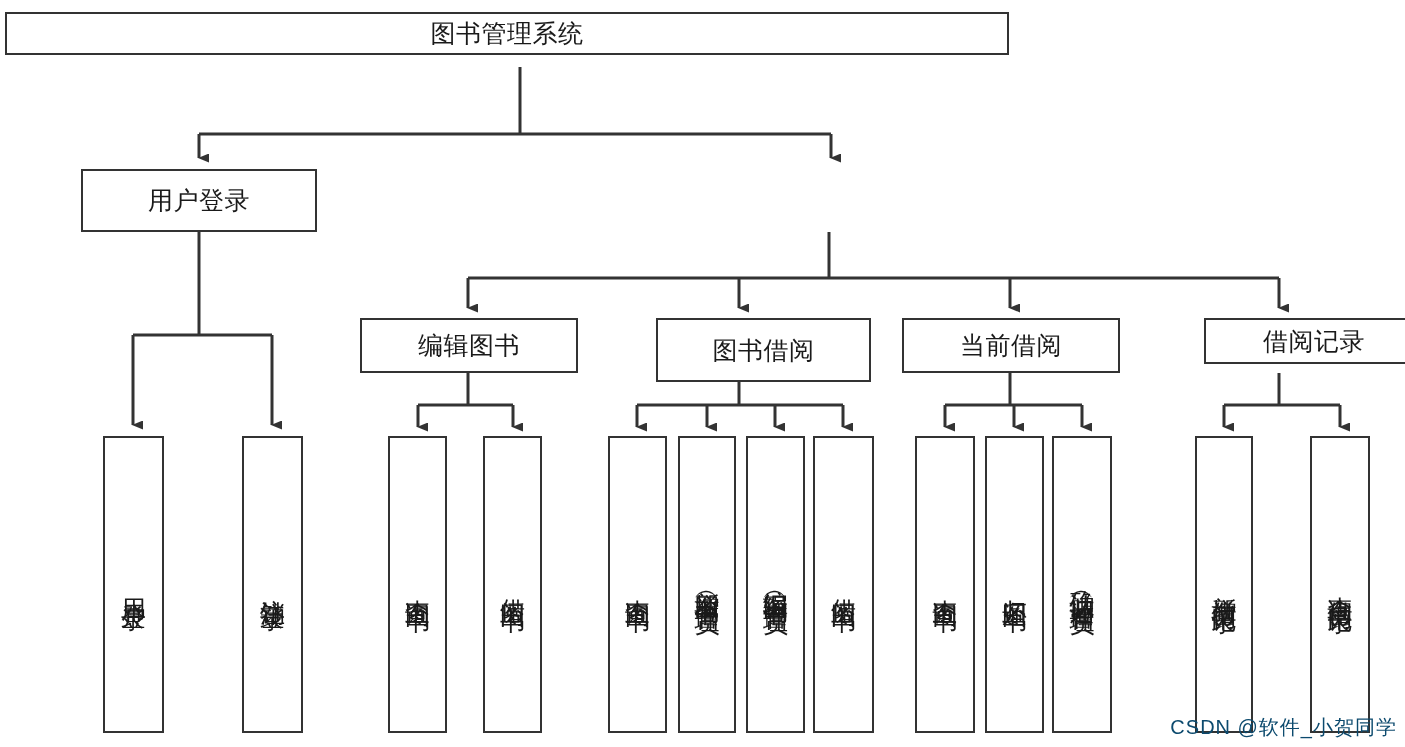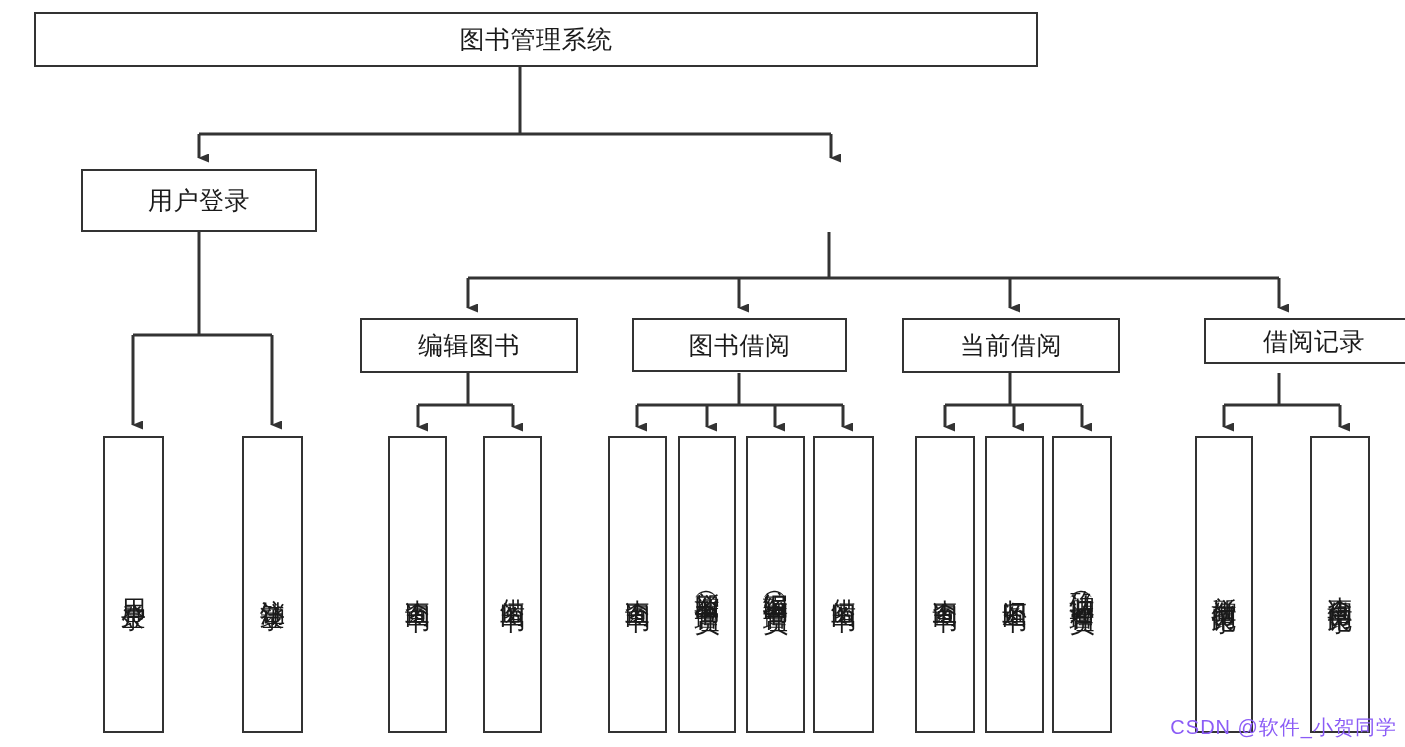--- a/index.html
+++ b/index.html
@@ -52,21 +52,21 @@
   .node.vert .vtext {
     writing-mode: vertical-rl;
     text-orientation: upright;
     white-space: nowrap;
   }
   .watermark {
     position: absolute;
     right: 8px;
     bottom: 6px;
     font-size: 20px;
-    color: #8b5cf6;
+    color: #0c4a6e;
     letter-spacing: 1px;
     white-space: nowrap;
   }
 </style>
 </head>
 <body>
 
 <div id="canvas">
 
   <svg id="wires" viewBox="0 0 1405 747">
@@ -112,32 +112,32 @@
       <path d="M1014,405 L1014,427" marker-end="url(#arrow)"></path>
       <path d="M1082,405 L1082,427" marker-end="url(#arrow)"></path>
 
       <path d="M1279,373 L1279,405"></path>
       <path d="M1224,405 L1340,405"></path>
       <path d="M1224,405 L1224,427" marker-end="url(#arrow)"></path>
       <path d="M1340,405 L1340,427" marker-end="url(#arrow)"></path>
     </g>
   </svg>
 
-  <div class="node horiz" style="left:34px;top:12px;width:1004px;height:55px;">
+  <div class="node horiz" style="left:5px;top:12px;width:1004px;height:43px;">
     <span>图书管理系统</span>
   </div>
 
   <div class="node horiz" style="left:81px;top:169px;width:236px;height:63px;">
     <span>用户登录</span>
   </div>
 
   <div class="node horiz" style="left:360px;top:318px;width:218px;height:55px;">
     <span>编辑图书</span>
   </div>
-  <div class="node horiz" style="left:632px;top:318px;width:215px;height:54px;">
+  <div class="node horiz" style="left:656px;top:318px;width:215px;height:64px;">
     <span>图书借阅</span>
   </div>
   <div class="node horiz" style="left:902px;top:318px;width:218px;height:55px;">
     <span>当前借阅</span>
   </div>
   <div class="node horiz" style="left:1204px;top:318px;width:220px;height:46px;">
     <span>借阅记录</span>
   </div>
 
   <div class="node vert" style="left:103px;top:436px;width:61px;height:297px;">

